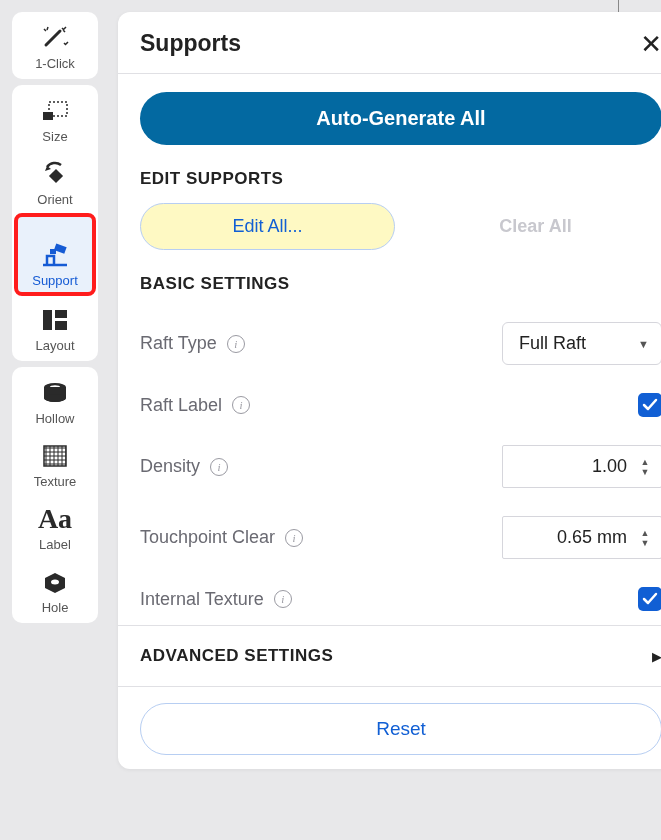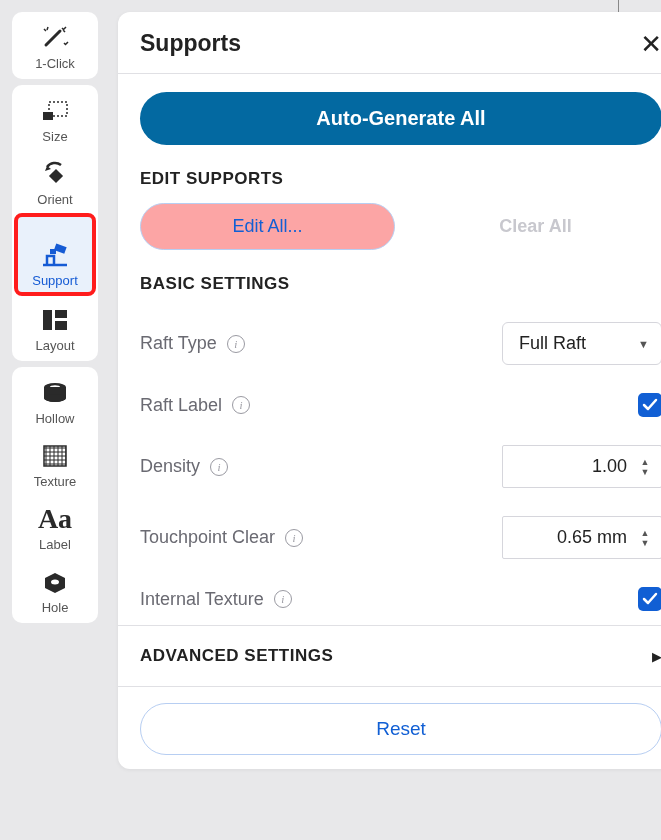--- a/index.html
+++ b/index.html
@@ -116,21 +116,21 @@
     margin: 24px 0 14px 0;
   }
   .edit-row {
     display: flex;
     gap: 14px;
     margin-bottom: 8px;
   }
   .btn-outline {
     flex: 1;
     border: 1.5px solid #b7cef2;
-    background: #fca5a5;
+    background: #fef9c3;
     color: #115fd4;
     border-radius: 26px;
     font-size: 18px;
     font-weight: 500;
     padding: 12px 0;
     cursor: pointer;
   }
   .btn-disabled {
     flex: 1;
     border: none;

